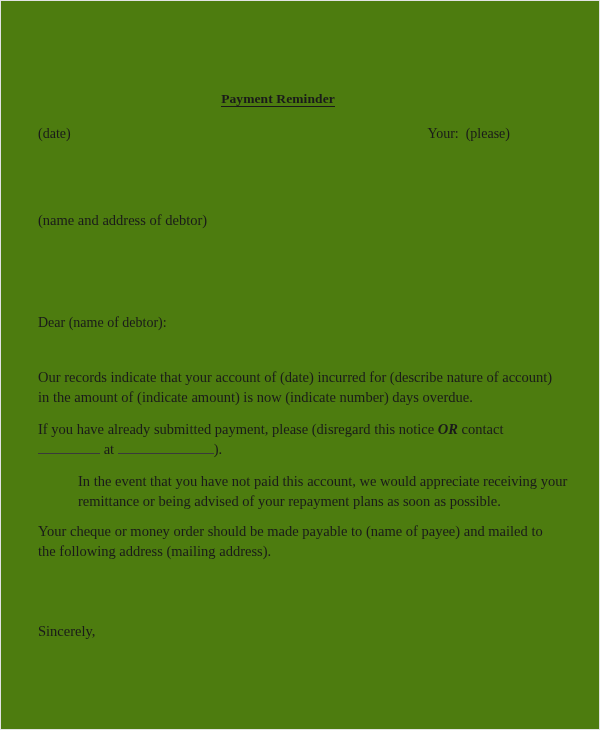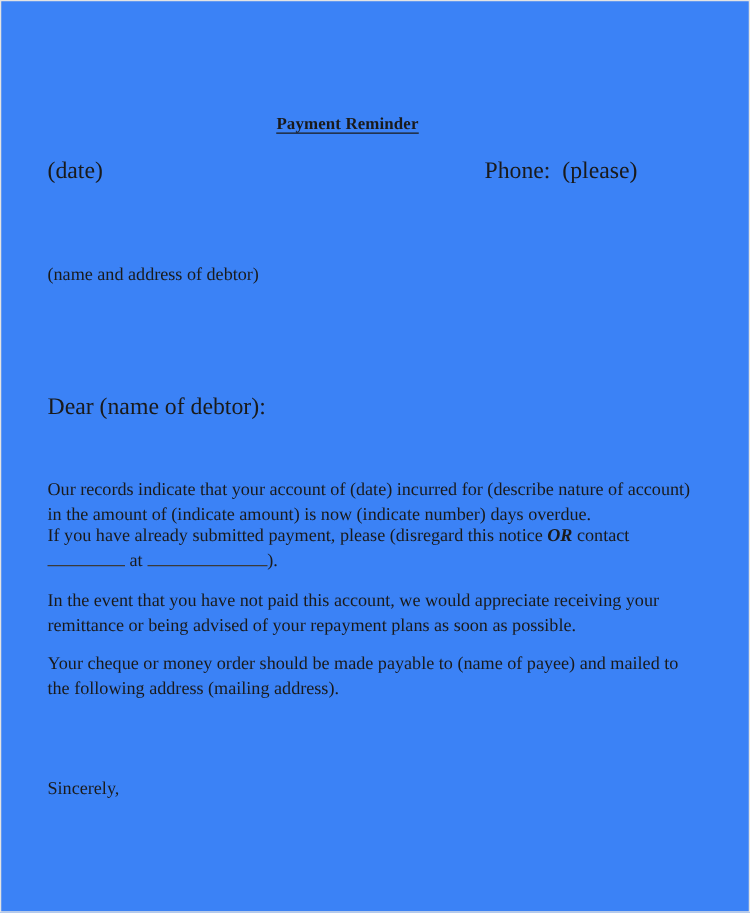--- a/index.html
+++ b/index.html
@@ -13,21 +13,21 @@
     font-family: "Liberation Serif", "DejaVu Serif", serif;
     color: #1a1a1a;
     overflow: hidden;
   }
 
   .page {
     position: relative;
     box-sizing: border-box;
     width: 600px;
     height: 730px;
-    background: #3b82f6;
+    background: #4d7c0f;
     border: 1px solid #e3e3e3;
     padding: 16px;
   }
 
   .doc-body {
     position: absolute;
     left: 37px;
     top: 0;
     width: 516px;
   }
@@ -52,48 +52,48 @@
   }
 
   .meta-row {
     position: absolute;
     left: 0;
     top: 125px;
     width: 472px;
     display: flex;
     justify-content: space-between;
     align-items: baseline;
-    font-size: 19px;
+    font-size: 14px;
   }
 
   .recipient-block {
     position: absolute;
     left: 0;
     top: 211px;
     font-size: 14.5px;
   }
 
   .salutation {
     position: absolute;
     left: 0;
     top: 314px;
-    font-size: 19px;
+    font-size: 14px;
   }
 
   .para {
     position: absolute;
     left: 0;
     width: 516px;
     font-size: 14.5px;
     line-height: 19.5px;
     text-align: left;
   }
-  .para.p1 { top: 382px; }
+  .para.p1 { top: 367px; }
   .para.p2 { top: 419px; }
-  .para.p3 { top: 471px; }
+  .para.p3 { top: 471px; margin-left: 40px; }
   .para.p4 { top: 521px; }
 
   .emph-or {
     font-weight: bold;
     font-style: italic;
   }
 
   .blank-short,
   .blank-long {
     display: inline-block;
@@ -118,21 +118,21 @@
 <div class="page">
   <div class="doc-body">
 
     <div class="doc-title">
       <span class="title-text">Payment Reminder</span>
     </div>
 
     <div class="meta-row">
       <span class="meta-date">(date)</span>
       <span class="meta-phone">
-        <span>Phone:</span>&nbsp;&nbsp;<span>(please)</span>
+        <span>Your:</span>&nbsp;&nbsp;<span>(please)</span>
       </span>
     </div>
 
     <div class="recipient-block">(name and address of debtor)</div>
 
     <div class="salutation">Dear (name of debtor):</div>
 
     <div class="para p1">Our records indicate that your account of (date) incurred for (describe nature of account) in the amount of (indicate amount) is now (indicate number) days overdue.</div>
 
     <div class="para p2">

